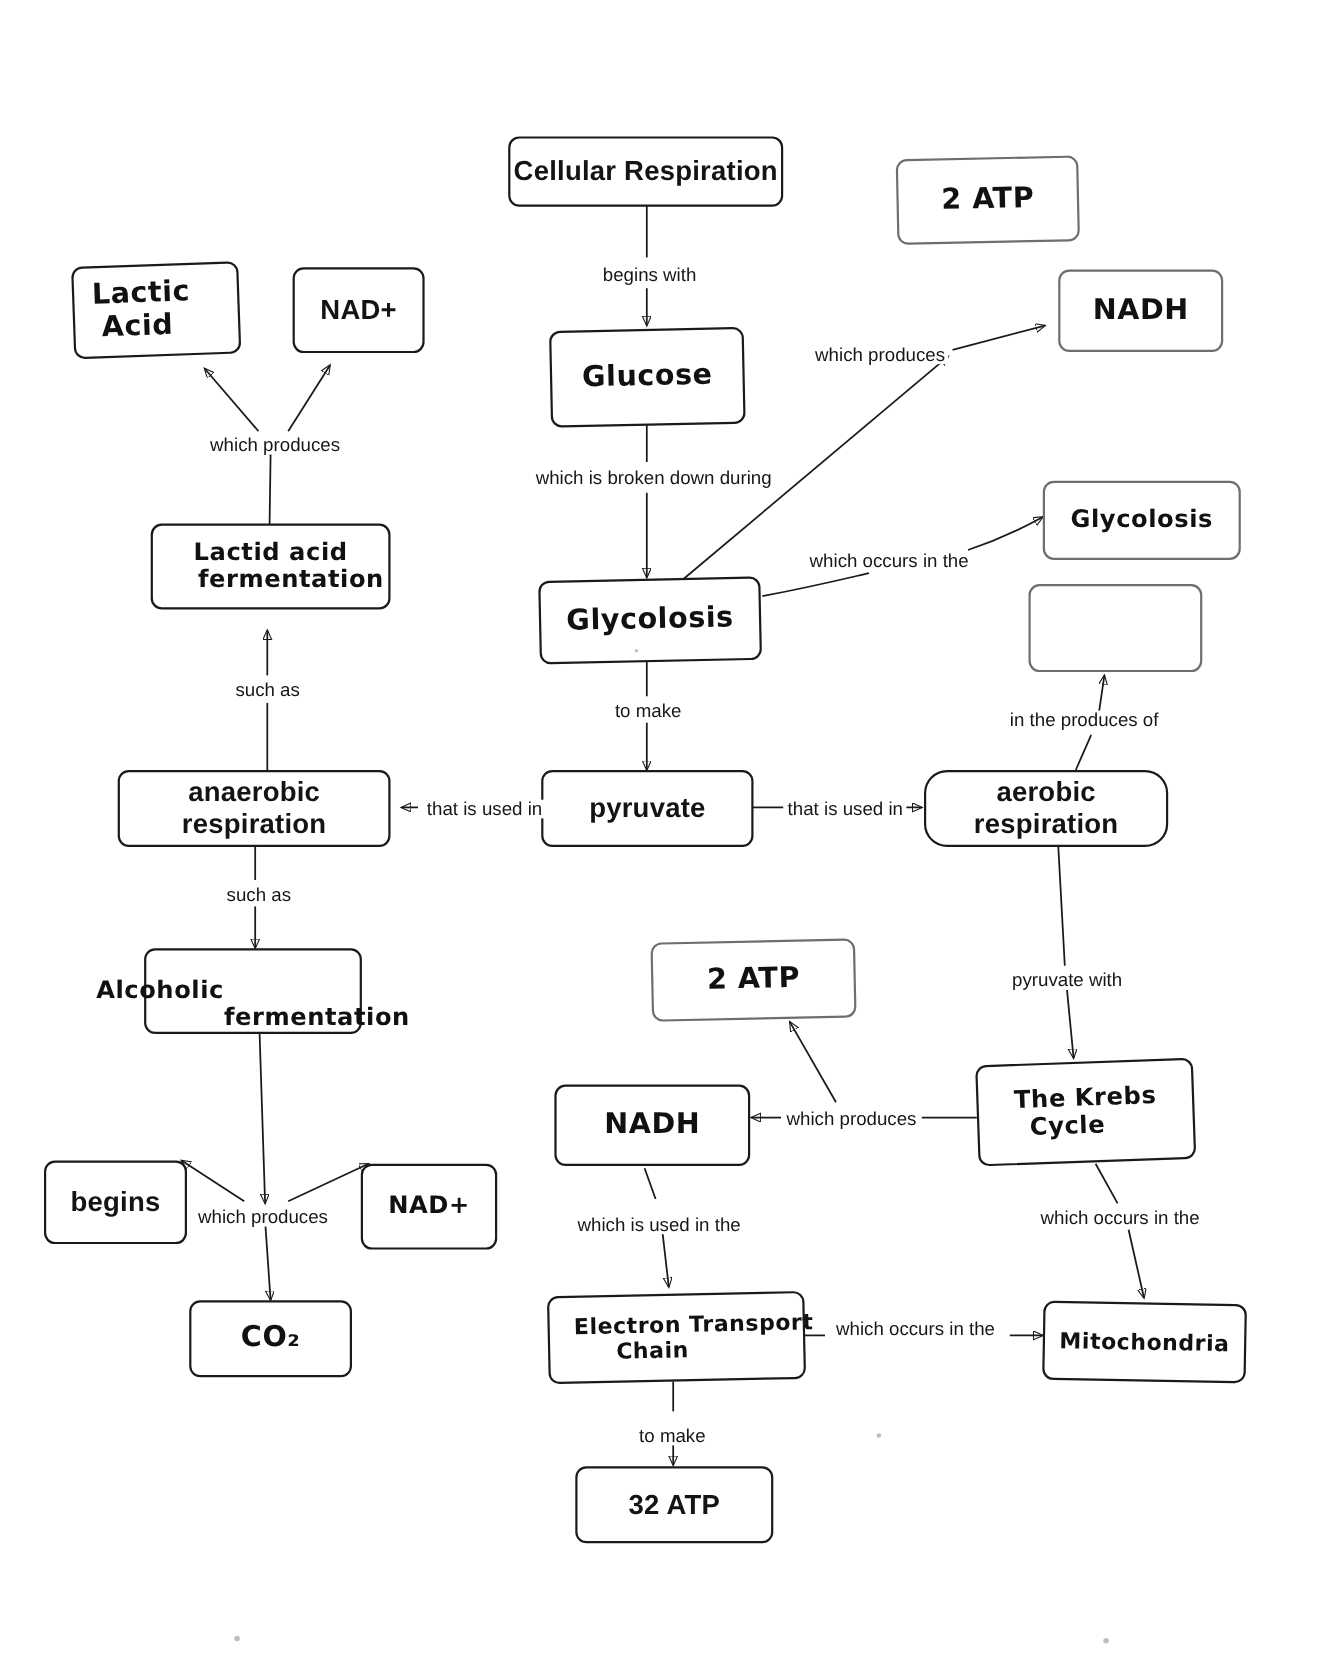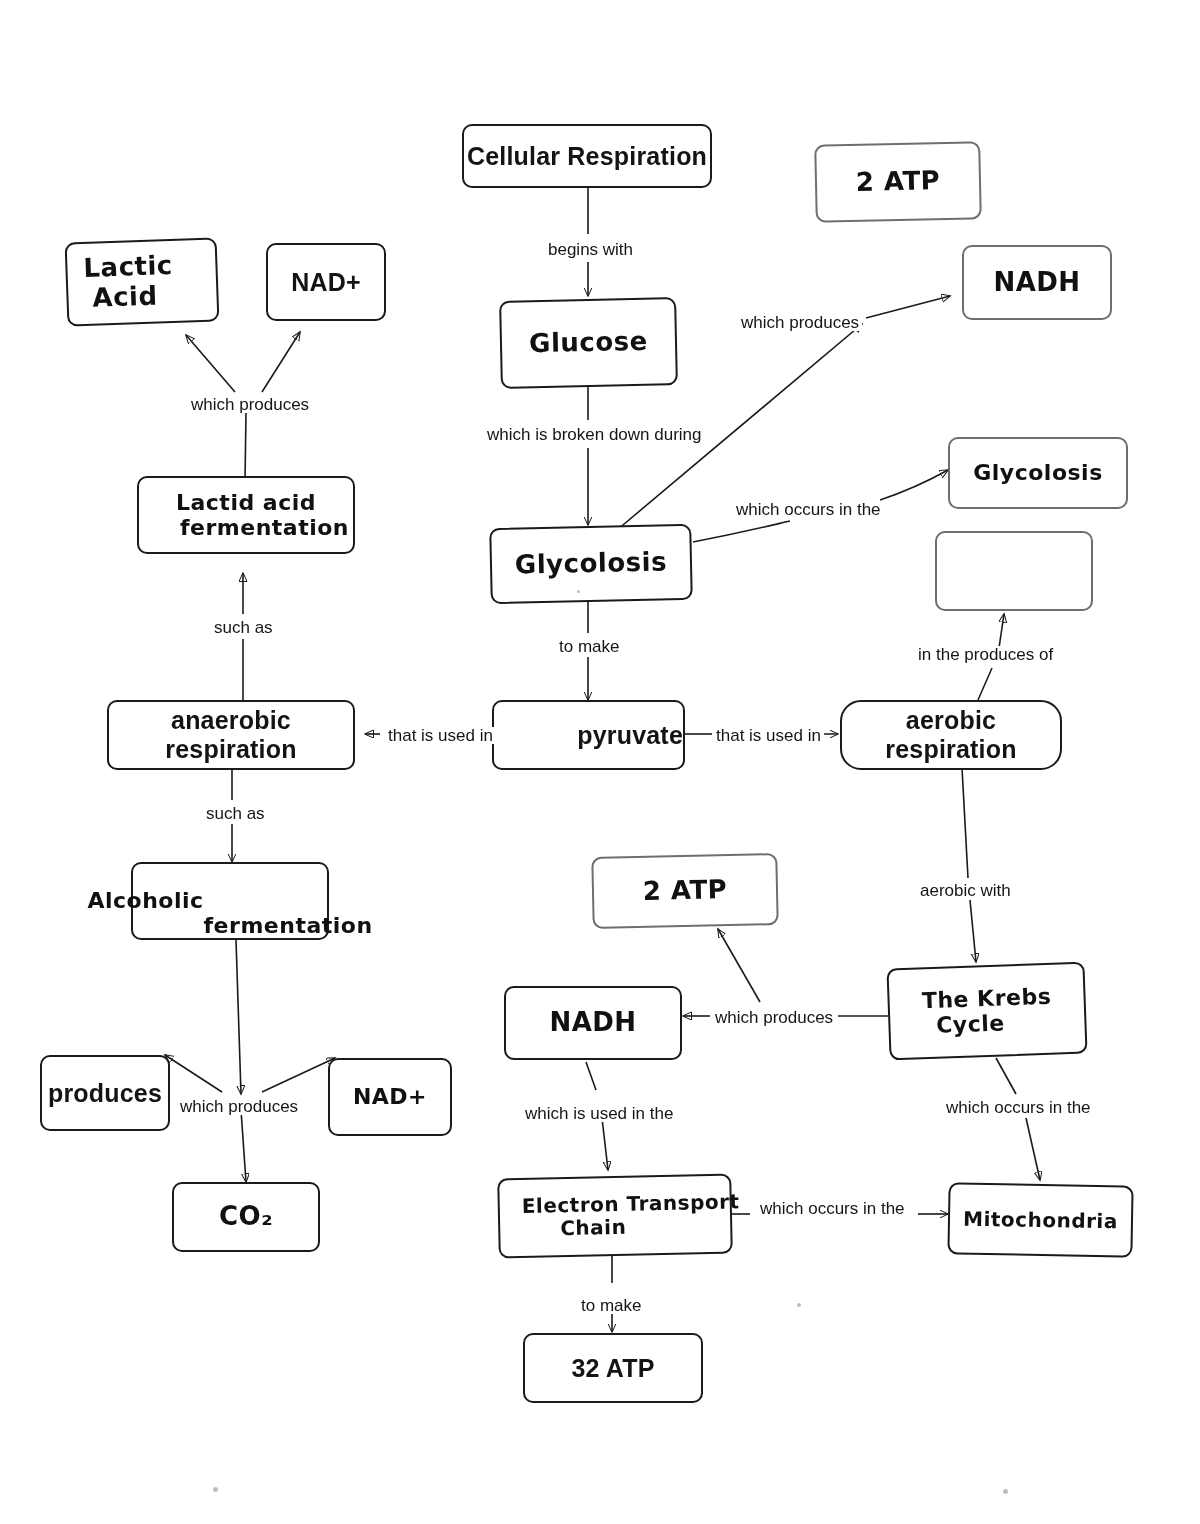--- a/index.html
+++ b/index.html
@@ -147,21 +147,21 @@
   </div>
 
   <div class="node hand rot-n1" style="left:500px;top:299px;width:177px;height:88px;">
     <span>Glucose</span>
   </div>
 
   <div class="node hand rot-n1" style="left:490px;top:526px;width:202px;height:76px;">
     <span>Glycolosis</span>
   </div>
 
-  <div class="node typed" style="left:492px;top:700px;width:193px;height:70px;justify-content:flex-end;">
+  <div class="node typed" style="left:492px;top:700px;width:193px;height:70px;">
     <span>pyruvate</span>
   </div>
 
   <div class="node typed" style="left:107px;top:700px;width:248px;height:70px;">
     <span>anaerobic respiration</span>
   </div>
 
   <div class="node typed" style="left:840px;top:700px;width:222px;height:70px;border-radius:21px;">
     <span>aerobic respiration</span>
   </div>
@@ -195,21 +195,21 @@
     <span>Lactid acid</span>
     <span class="overflow-txt" style="align-self:flex-end;padding-right:4px;">fermentation</span>
   </div>
 
   <div class="node hand sm" style="left:131px;top:862px;width:198px;height:78px;flex-direction:row;">
     <span>Alcoholic</span>
     <span class="overflow-txt" style="align-self:flex-end;padding-right:0px;">fermentation</span>
   </div>
 
   <div class="node typed" style="left:40px;top:1055px;width:130px;height:76px;">
-    <span>produces</span>
+    <span>begins</span>
   </div>
 
   <div class="node hand sm" style="left:328px;top:1058px;width:124px;height:78px;">
     <span>NAD+</span>
   </div>
 
   <div class="node hand" style="left:172px;top:1182px;width:148px;height:70px;">
     <span>CO₂</span>
   </div>
 
@@ -256,21 +256,21 @@
   <div class="edge-label" style="left:211px;top:619px;">such as</div>
 
   <div class="edge-label" style="left:188px;top:396px;">which produces</div>
 
   <div class="edge-label" style="left:203px;top:805px;">such as</div>
 
   <div class="edge-label" style="left:177px;top:1098px;">which produces</div>
 
   <div class="edge-label" style="left:915px;top:646px;">in the produces of</div>
 
-  <div class="edge-label" style="left:917px;top:882px;">aerobic with</div>
+  <div class="edge-label" style="left:917px;top:882px;">pyruvate with</div>
 
   <div class="edge-label" style="left:712px;top:1009px;">which produces</div>
 
   <div class="edge-label" style="left:943px;top:1099px;">which occurs in the</div>
 
   <div class="edge-label" style="left:522px;top:1105px;">which is used in the</div>
 
   <div class="edge-label" style="left:757px;top:1200px;">which occurs in the</div>
 
   <div class="edge-label" style="left:578px;top:1297px;">to make</div>

